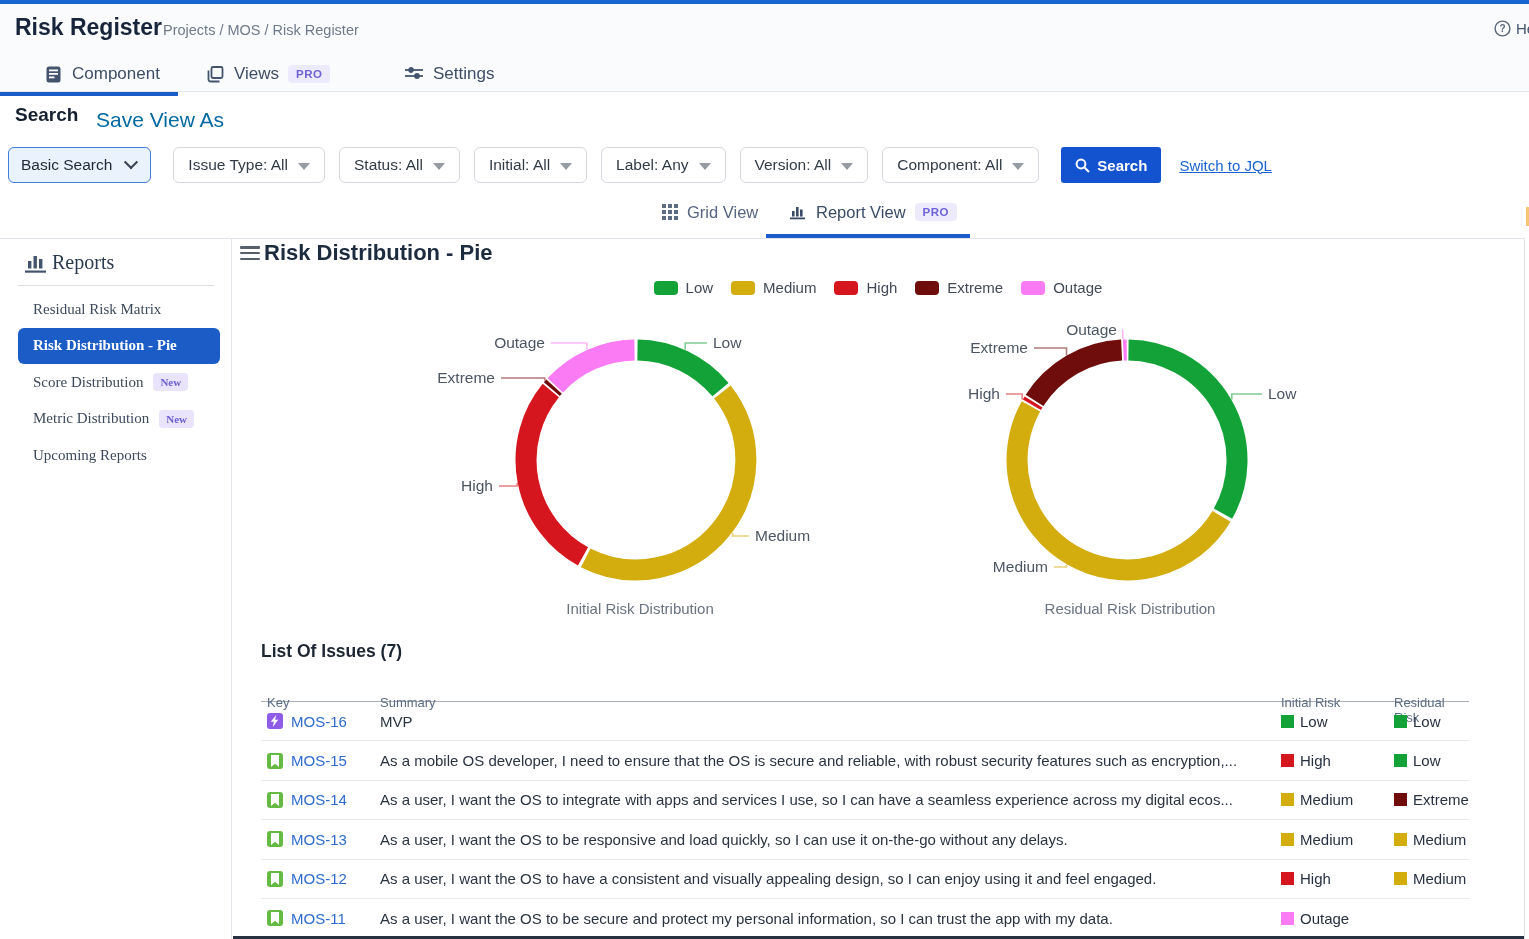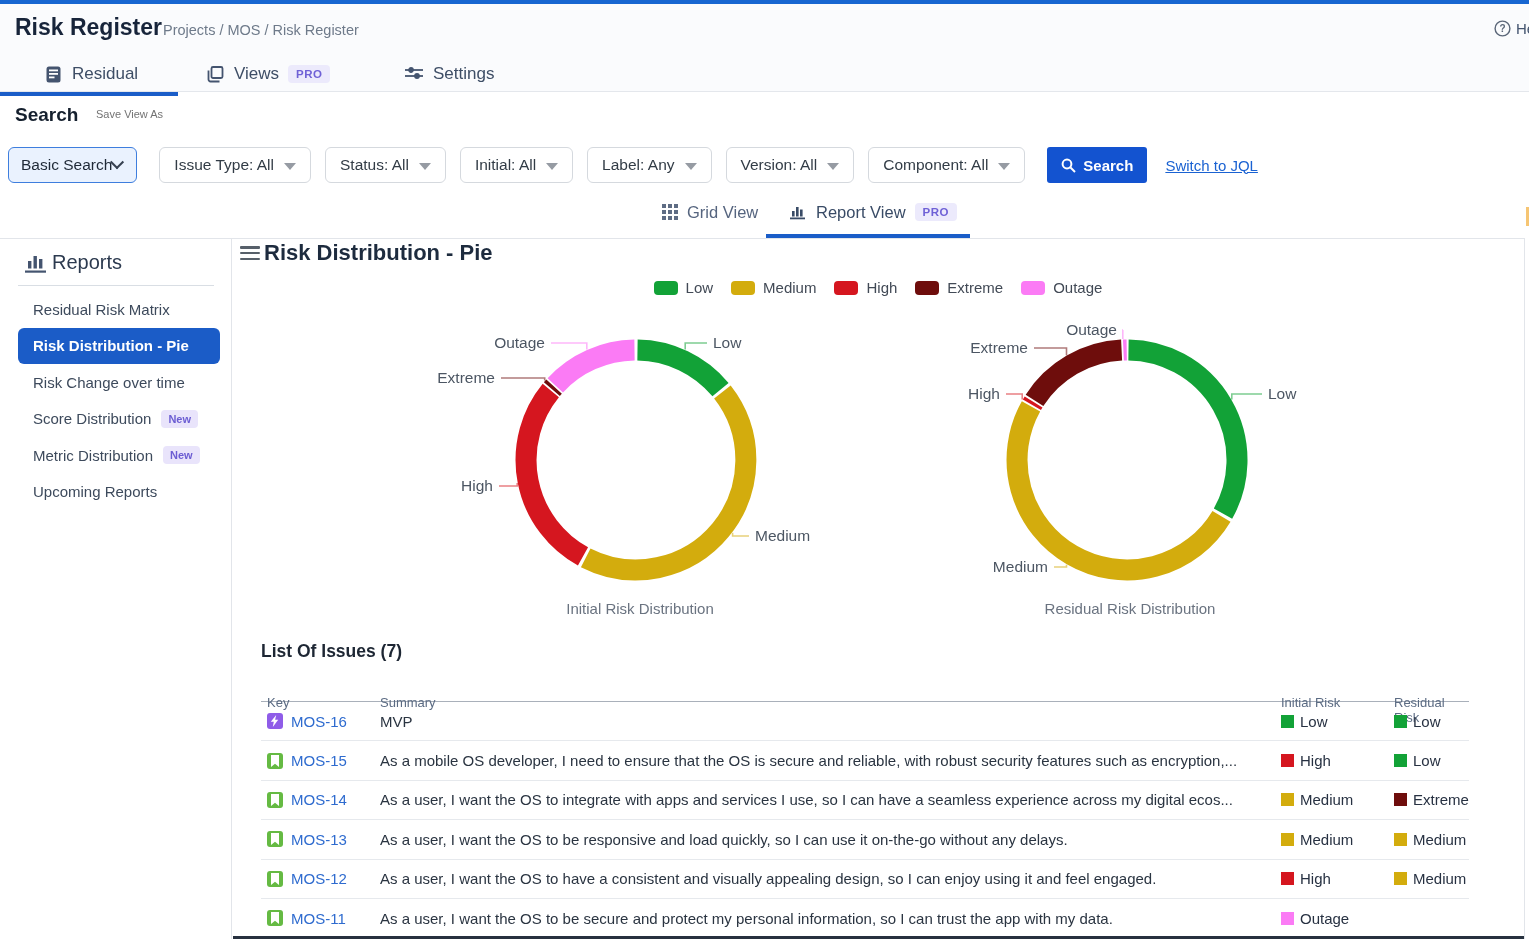--- a/index.html
+++ b/index.html
@@ -18,41 +18,41 @@
   .help svg { display:block; }
 
   .app-tab { position:absolute; top:52px; height:36px; display:flex; align-items:center; gap:9px; font-size:17px; color:#3e4e66; font-weight:500; cursor:pointer; }
   .app-tab svg { display:block; color:#44546f; }
   .tab-underline { position:absolute; left:0; top:88px; width:178px; height:4px; background:#1a5dc8; }
 
   .pro-badge { background:#eceafc; color:#6f61d6; font-size:11.5px; font-weight:700; letter-spacing:.5px; padding:3px 8px; border-radius:4px; }
 
   
   .search-heading { position:absolute; left:15px; top:104px; font-size:19px; font-weight:700; color:#15202e; }
-  .save-view { position:absolute; left:96px; top:108px; font-size:11px; color:#737373; cursor:pointer; }
+  .save-view { position:absolute; left:96px; top:108px; font-size:21px; color:#0369a1; cursor:pointer; }
 
   .filter-row { position:absolute; left:8px; top:147px; height:36px; display:flex; align-items:center; gap:14px; }
-  .basic-search { height:36px; display:flex; align-items:center; padding:0 14px 0 12px; background:#eaf2fe; border:1.5px solid #3e7ede; border-radius:6px; font-size:15.5px; color:#1f2937; cursor:pointer; margin-right:8px; }
+  .basic-search { height:36px; display:flex; align-items:center; gap:14px; padding:0 14px 0 12px; background:#eaf2fe; border:1.5px solid #3e7ede; border-radius:6px; font-size:15.5px; color:#1f2937; cursor:pointer; margin-right:8px; }
   .chev { width:10px; height:10px; border-right:2px solid #374151; border-bottom:2px solid #374151; transform:rotate(45deg) translate(-2px,-2px); }
   .filter-chip { height:36px; display:flex; align-items:center; gap:10px; padding:0 14px; background:#fff; border:1px solid #d5d9de; border-radius:6px; font-size:15.5px; color:#323c46; cursor:pointer; }
   .caret { width:0; height:0; border-left:6px solid transparent; border-right:6px solid transparent; border-top:7px solid #969ba3; margin-top:2px; }
   .search-btn { height:36px; margin-left:8px; padding:0 14px; background:#1353d0; color:#fff; border:none; border-radius:3px; font-size:15px; font-weight:700; display:flex; align-items:center; gap:7px; cursor:pointer; font-family:inherit; }
   .switch-jql { margin-left:4px; font-size:15px; color:#1a62d2; text-decoration:underline; cursor:pointer; }
 
   
   .view-tab { position:absolute; top:196px; height:32px; display:flex; align-items:center; gap:9px; font-size:16.5px; color:#56657f; cursor:pointer; }
   .view-tab.active { color:#394b66; font-weight:500; }
   .view-tab svg { display:block; }
   .view-underline { position:absolute; left:766px; top:234px; width:204px; height:3.5px; background:#1a5dc8; }
   .content-topline { position:absolute; left:0; top:238px; width:1525px; height:1px; background:#e2e5ea; }
   .content-rightline { position:absolute; left:1524px; top:238px; width:1px; height:701px; background:#e2e5ea; }
   .right-accent { position:absolute; left:1526px; top:207px; width:3px; height:19px; background:#f6c573; }
 
   
-  .sidebar { position:absolute; left:0; top:239px; width:232px; height:700px; border-right:1px solid #e2e5ea; background:#fff; }
+  .sidebar { position:absolute; left:0; top:239px; width:232px; height:700px; border-right:1px solid #e2e5ea; background:#fff;font-family:Liberation Serif, serif; }
   .sb-head { position:absolute; left:0; top:8px; height:34px; width:100%; }
   .sb-head svg { position:absolute; left:24px; top:5px; color:#44546f; }
   .sb-title { position:absolute; left:52px; top:4px; font-size:20px; font-weight:500; color:#2c3a4f; }
   .sb-divider { position:absolute; left:18px; top:46px; width:196px; height:1px; background:#d9dee4; }
   .sb-items { position:absolute; left:0; top:52px; width:100%; }
   .sb-item { height:36.5px; margin:0 12px 0 18px; width:202px; display:flex; align-items:center; padding-left:15px; font-size:15px; color:#3d4a5c; border-radius:6px; cursor:pointer; }
   .sb-item.active { background:#1b5cc7; color:#fff; font-weight:700; }
   .new-badge { margin-left:10px; background:#e9e4fb; color:#6c5dd3; font-size:11px; font-weight:700; padding:3px 7px; border-radius:4px; }
 
   
@@ -104,21 +104,21 @@
 
     <div class="app-tab" style="left:44px;">
       <span>
         <svg width="19" height="19" viewBox="0 0 19 19">
             <rect x="2.5" y="1.5" width="14" height="16" rx="2.5" fill="#44546f"></rect>
             <rect x="5" y="4.5" width="9" height="1.8" fill="#fff"></rect>
             <rect x="5" y="8" width="9" height="1.8" fill="#fff"></rect>
             <rect x="5" y="11.5" width="5.5" height="1.8" fill="#fff"></rect>
           </svg>
       </span>
-      <span>Residual</span>
+      <span>Component</span>
     </div>
     <div class="app-tab" style="left:206px;">
       <span>
         <svg width="19" height="19" viewBox="0 0 19 19" fill="none" stroke="#44546f" stroke-width="1.8">
             <rect x="5.5" y="2" width="11" height="11" rx="1.5"></rect>
             <path d="M13.5 16.5h-9a2 2 0 0 1-2-2v-9"></path>
           </svg>
       </span>
       <span>Views</span>
       <span class="pro-badge">PRO</span>
@@ -226,23 +226,20 @@
       </span>
       <span class="sb-title">Reports</span>
     </div>
     <div class="sb-divider"></div>
     <div class="sb-items" id="sb-items">
         <div class="sb-item">
           <span>Residual Risk Matrix</span>
         </div>
         <div class="sb-item active">
           <span>Risk Distribution - Pie</span>
-        </div>
-        <div class="sb-item">
-          <span>Risk Change over time</span>
         </div>
         <div class="sb-item">
           <span>Score Distribution</span>
           <span class="new-badge">New</span>
         </div>
         <div class="sb-item">
           <span>Metric Distribution</span>
           <span class="new-badge">New</span>
         </div>
         <div class="sb-item">

